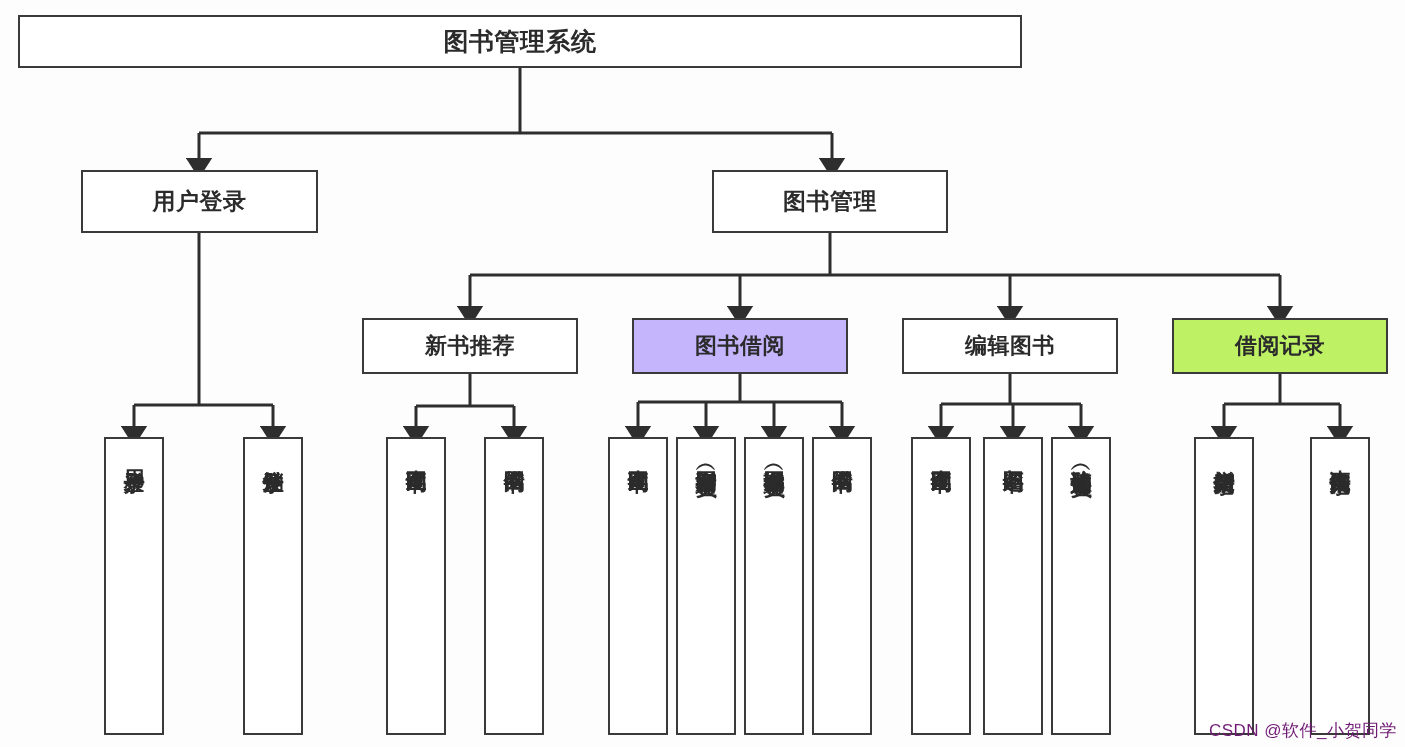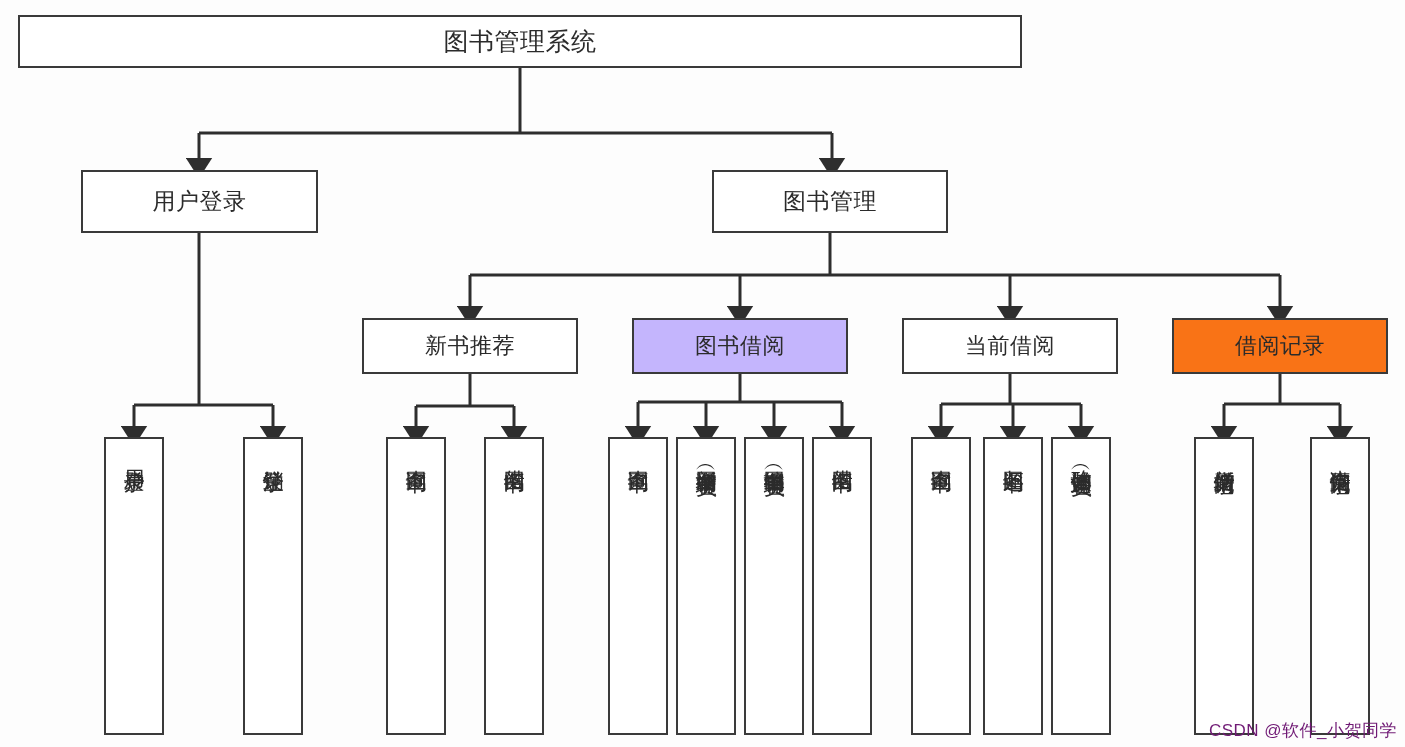--- a/index.html
+++ b/index.html
@@ -29,20 +29,21 @@
   .node {
     position: absolute;
     box-sizing: border-box;
     border: 2px solid #3a3a3a;
     background: #ffffff;
     display: flex;
     align-items: center;
     justify-content: center;
     color: #2b2b2b;
     letter-spacing: 0.5px;
+    font-weight: bold;
   }
   .node.level-0 {
     font-size: 25px;
   }
   .node.level-1 {
     font-size: 23px;
   }
   .node.level-2 {
     font-size: 22px;
   }
@@ -135,23 +136,23 @@
     <span>新书推荐</span>
   </div>
 
   <div class="node level-1" id="node-book-manage" style="left: 712px; top: 170px; width: 236px; height: 63px; border-color: rgb(58, 58, 58); background: rgb(255, 255, 255); color: rgb(43, 43, 43);">
     <span>图书管理</span>
   </div>
   <div class="node level-2" id="node-book-borrow" style="left: 632px; top: 318px; width: 216px; height: 56px; border-color: rgb(58, 58, 58); background: #c4b5fd; color: rgb(43, 43, 43);">
     <span>图书借阅</span>
   </div>
   <div class="node level-2" id="node-current-borrow" style="left: 902px; top: 318px; width: 216px; height: 56px; border-color: rgb(58, 58, 58); background: rgb(255, 255, 255); color: rgb(43, 43, 43);">
-    <span>当前借阅</span>
+    <span>编辑图书</span>
   </div>
-  <div class="node level-2" id="node-borrow-record" style="left: 1172px; top: 318px; width: 216px; height: 56px; border-color: rgb(58, 58, 58); background: #f97316; color: rgb(43, 43, 43);">
+  <div class="node level-2" id="node-borrow-record" style="left: 1172px; top: 318px; width: 216px; height: 56px; border-color: rgb(58, 58, 58); background: #bef264; color: rgb(43, 43, 43);">
     <span>借阅记录</span>
   </div>
 
   <div class="node leaf" id="leaf-0" style="left: 104px; top: 437px; width: 60px; height: 298px; border-color: rgb(58, 58, 58); background: rgb(255, 255, 255); color: rgb(43, 43, 43);">
     <span class="vtext">用户登录</span>
   </div>
   <div class="node leaf" id="leaf-1" style="left: 243px; top: 437px; width: 60px; height: 298px; border-color: rgb(58, 58, 58); background: rgb(255, 255, 255); color: rgb(43, 43, 43);">
     <span class="vtext">注销登录</span>
   </div>
   <div class="node leaf" id="leaf-2" style="left: 386px; top: 437px; width: 60px; height: 298px; border-color: rgb(58, 58, 58); background: rgb(255, 255, 255); color: rgb(43, 43, 43);">

